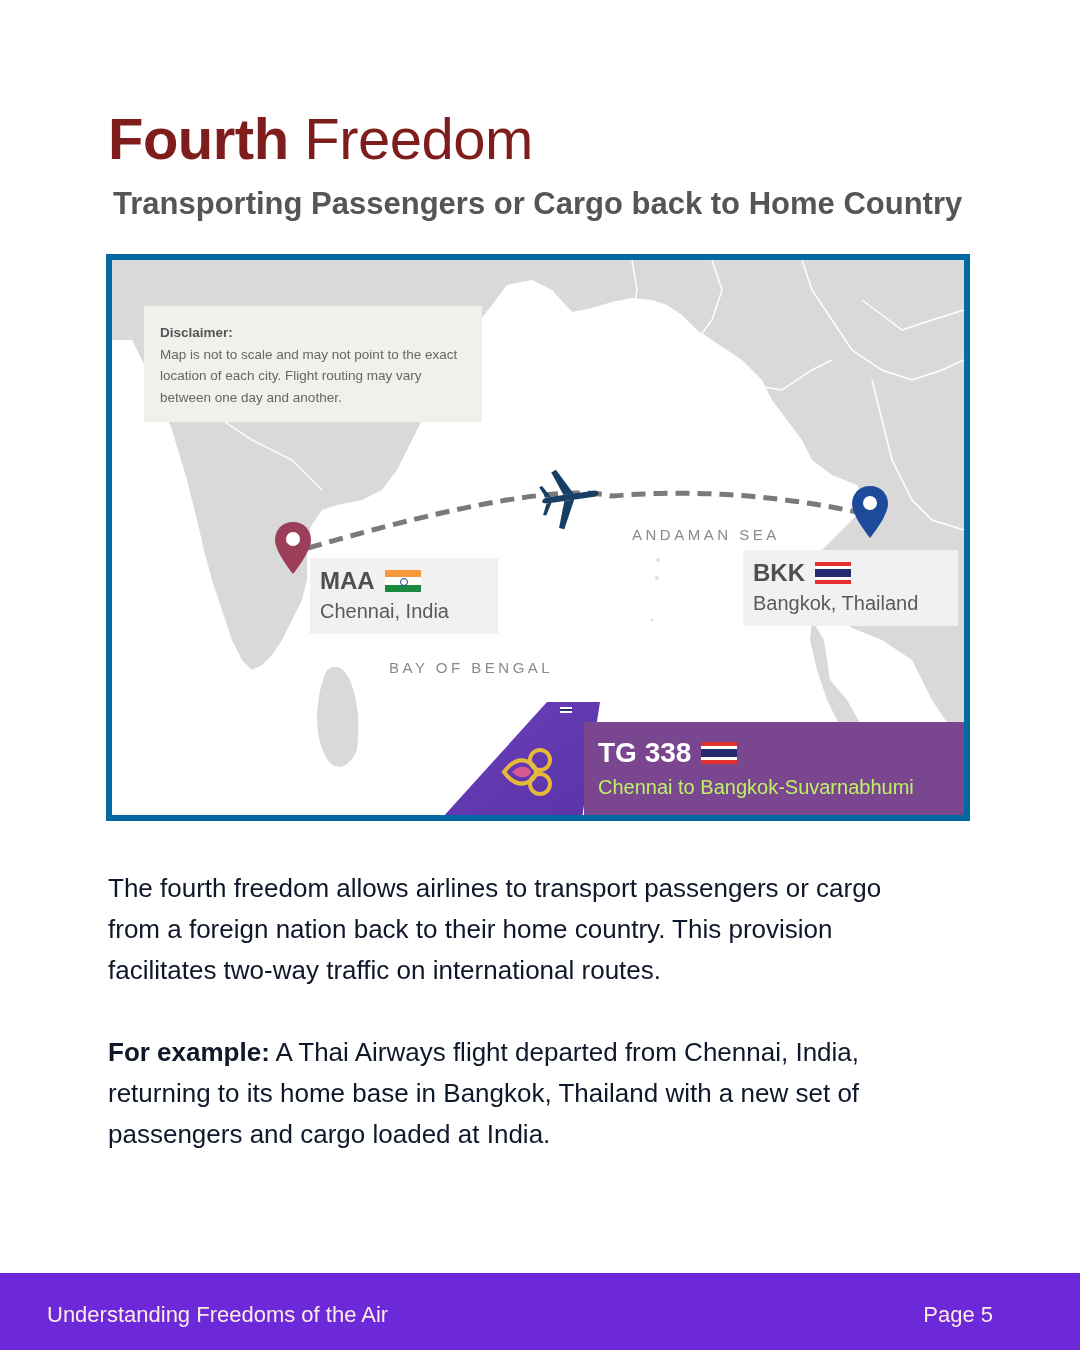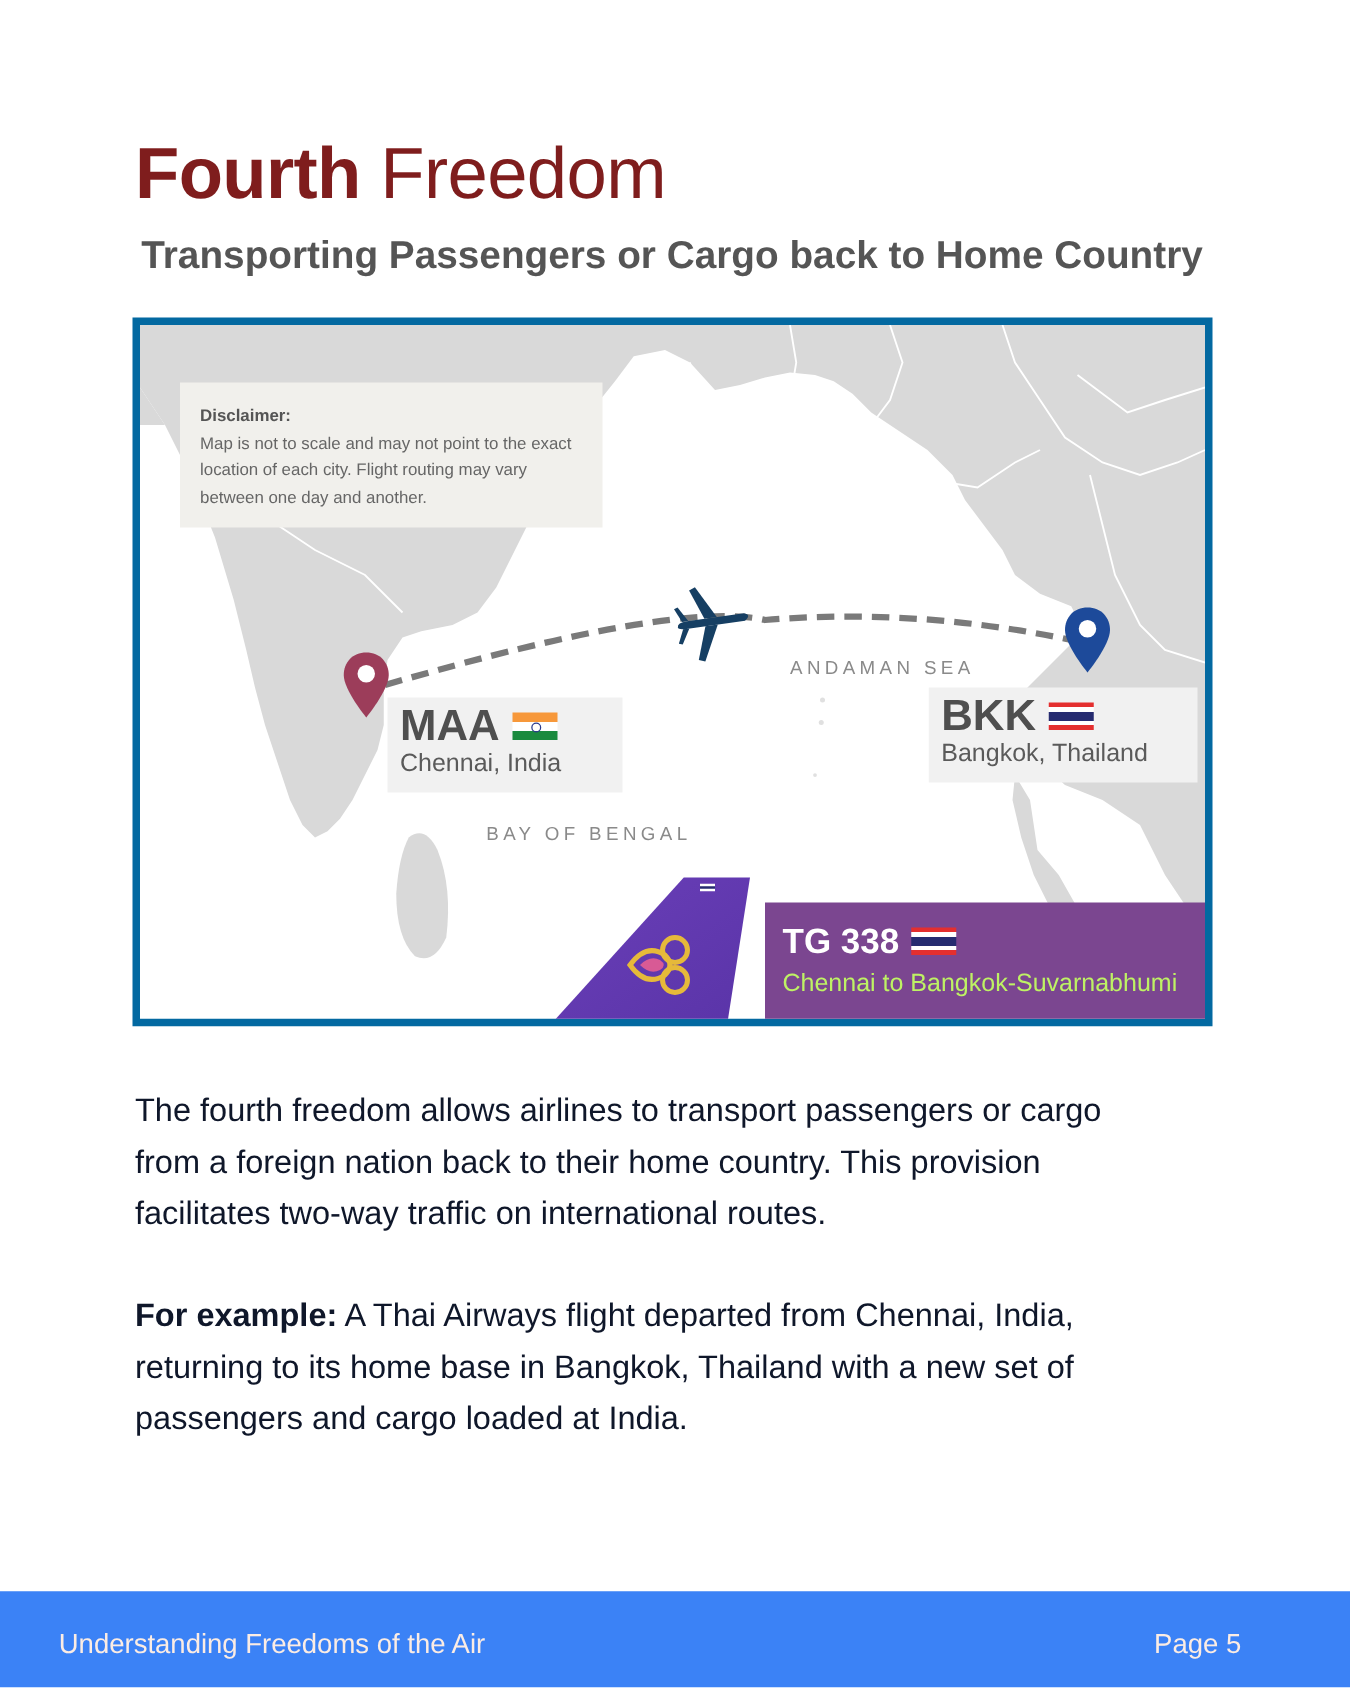--- a/index.html
+++ b/index.html
@@ -27,21 +27,21 @@
       position: absolute; left: 32px; top: 46px; width: 338px; height: 116px;
       background: #f1f0ec; padding: 16px 16px 0 16px; color: #666666;
       font-size: 13.5px; line-height: 21.5px;
     }
     .disclaimer .d-title { font-weight: 700; color: #555555; }
 
     .city-card {
       position: absolute; background: #f1f1f1; padding: 6px 10px 6px 10px;
     }
     .city-card .code-row { display: flex; align-items: center; gap: 10px; height: 34px; }
-    .city-card .code { font-size: 35px; font-weight: 700; color: #4f4f4f; }
+    .city-card .code { font-size: 24px; font-weight: 700; color: #4f4f4f; }
     .city-card .name { font-size: 20px; color: #5a5a5a; line-height: 26px; }
     .card-maa { left: 198px; top: 298px; width: 188px; height: 76px; }
     .card-bkk { left: 631px; top: 290px; width: 215px; height: 76px; }
 
     .flag { display: inline-block; width: 36px; height: 22px; position: relative; }
     .flag-in { background: linear-gradient(#f7983a 0 33%, #ffffff 33% 66%, #1a8a3e 66% 100%); }
     .flag-in::after {
       content: ""; position: absolute; left: 15px; top: 8px; width: 6px; height: 6px;
       border-radius: 50%; border: 1px solid #2a3a8c;
     }
@@ -50,36 +50,36 @@
     }
 
     .sea-label {
       position: absolute; font-size: 15px; letter-spacing: 3.5px; color: #8a8a8a;
     }
     .sea-andaman { left: 520px; top: 266px; }
     .sea-bengal { left: 277px; top: 399px; }
 
     .flight-banner {
       position: absolute; left: 472px; top: 462px; width: 386px; height: 99px;
-      background: #7b4690; padding: 14px 0 0 14px; margin-left: 28px;
+      background: #7b4690; padding: 14px 0 0 14px;
     }
     .flight-banner .fnum-row { display: flex; align-items: center; gap: 10px; height: 34px; }
     .flight-banner .fnum { font-size: 28px; font-weight: 700; color: #ffffff; }
     .flight-banner .route { font-size: 20px; color: #bef264; margin-top: 6px; }
 
     .body-text {
       position: absolute; left: 108px; top: 868px; width: 830px;
       font-size: 26px; line-height: 41px; color: #0f172a;
     }
     .body-text p { margin-bottom: 41px; }
     .body-text b { font-weight: 700; }
 
     .footer {
       position: absolute; left: 0; top: 1273px; width: 1080px; height: 77px;
-      background: #3b82f6; color: #fbece4; padding-left: 46px;
+      background: #6d28d9; color: #fbece4; padding-left: 46px;
     }
     .footer .ftitle { position: absolute; left: 47px; top: 29px; font-size: 22px; }
     .footer .fpage { position: absolute; right: 87px; top: 29px; font-size: 22px; }
   </style>
 </head>
 <body>
 
 <h1 class="title">
   <span class="bold">Fourth</span>
   <span class="light">Freedom</span>

